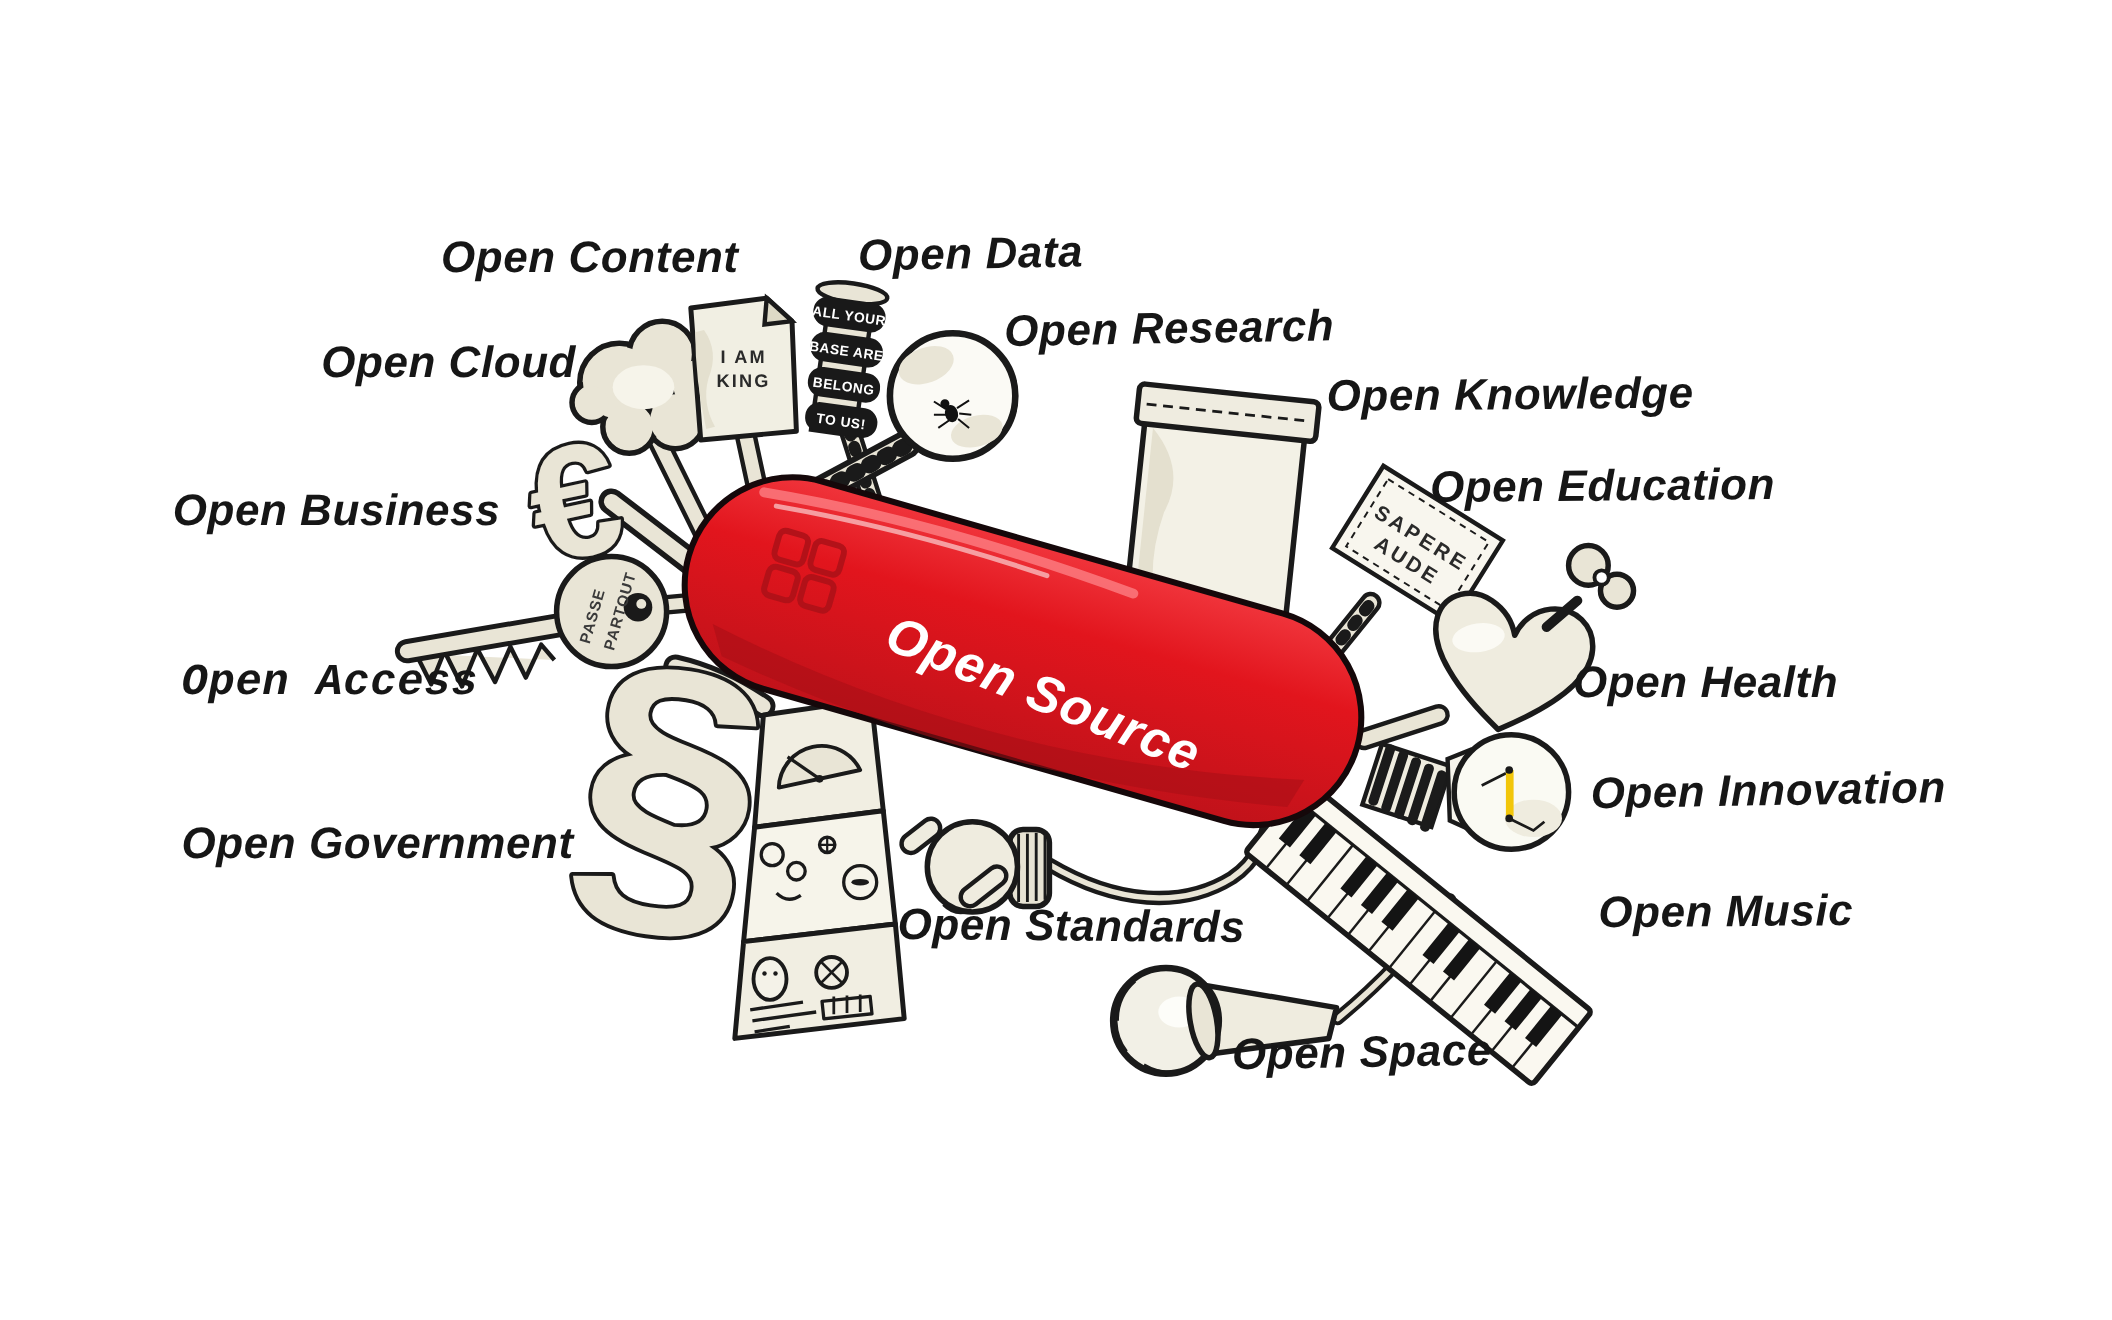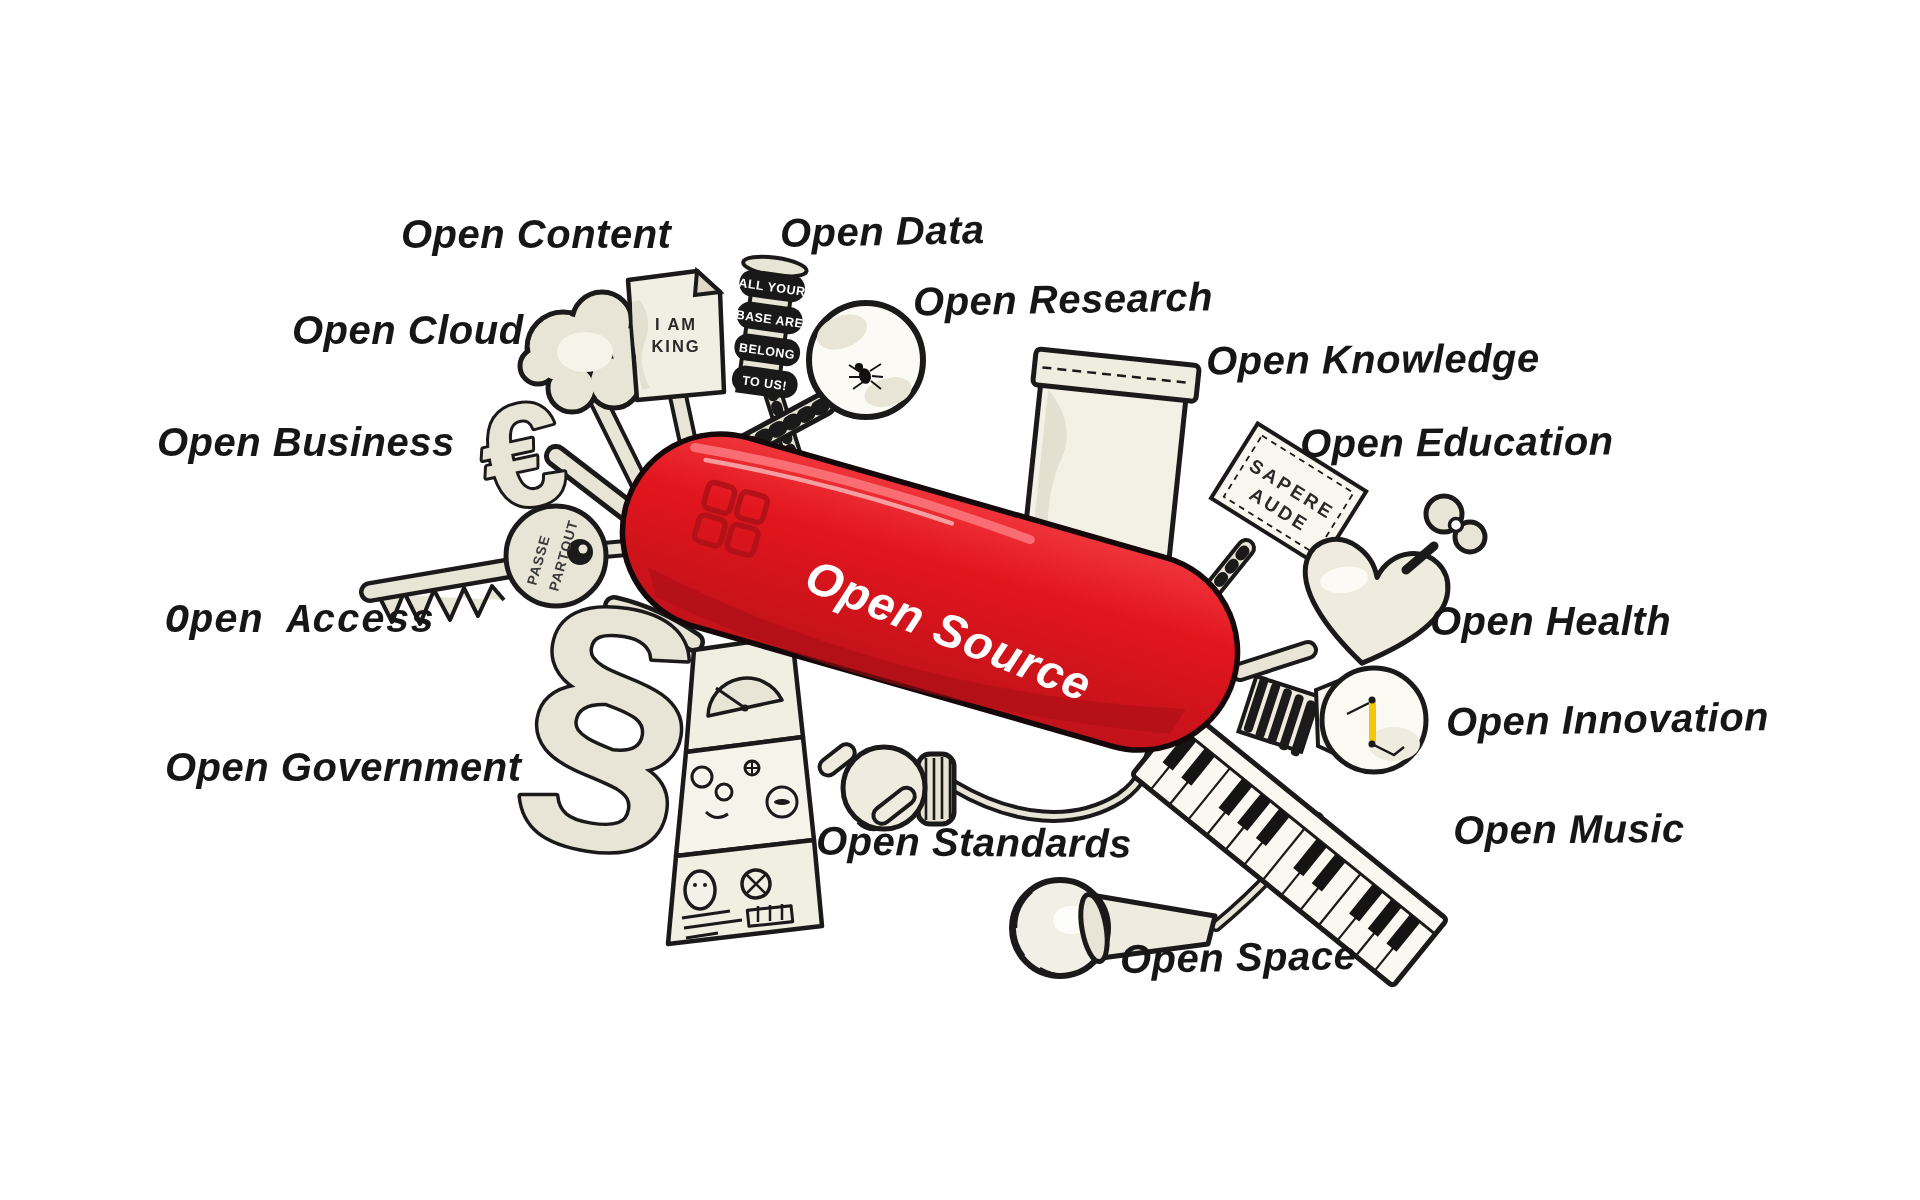--- a/index.html
+++ b/index.html
@@ -7,21 +7,21 @@
          font-family:"Liberation Sans",sans-serif;}
   svg{position:absolute;left:0;top:0;}
   .lbl{position:absolute;white-space:nowrap;color:#161616;
        font:italic 600 40px/1.1 "Liberation Sans",sans-serif;letter-spacing:0.5px;}
   .lbl-content{left:401px;top:212px;}
   .lbl-data{left:780px;top:209px;transform:rotate(-1deg);}
   .lbl-research{left:913px;top:277px;transform:rotate(-1deg);}
   .lbl-cloud{left:292px;top:308px;}
   .lbl-knowledge{left:1206px;top:337px;transform:rotate(-0.5deg);}
   .lbl-education{left:1300px;top:420px;transform:rotate(-0.5deg);}
-  .lbl-business{left:157px;top:420px;}
+  .lbl-business{left:157px;top:442px;}
   .lbl-health{left:1430px;top:555px;margin-top:44px;}
   .lbl-access{left:165px;top:600px;font-family:Liberation Mono, monospace;}
   .lbl-innovation{left:1446px;top:697px;transform:rotate(-1deg);}
   .lbl-government{left:165px;top:745px;}
   .lbl-music{left:1453px;top:807px;transform:rotate(-0.5deg);}
   .lbl-standards{left:816px;top:820px;transform:rotate(0.5deg);}
   .lbl-hardware{left:309px;top:878px;}
   .lbl-space{left:1120px;top:935px;transform:rotate(-1deg);}
   .knife-text{font:italic 600 47px "Liberation Sans",sans-serif;fill:#ffffff;letter-spacing:1px;}
   .tiny{font:600 16.5px "Liberation Sans",sans-serif;fill:#2a2a2a;letter-spacing:2px;}

